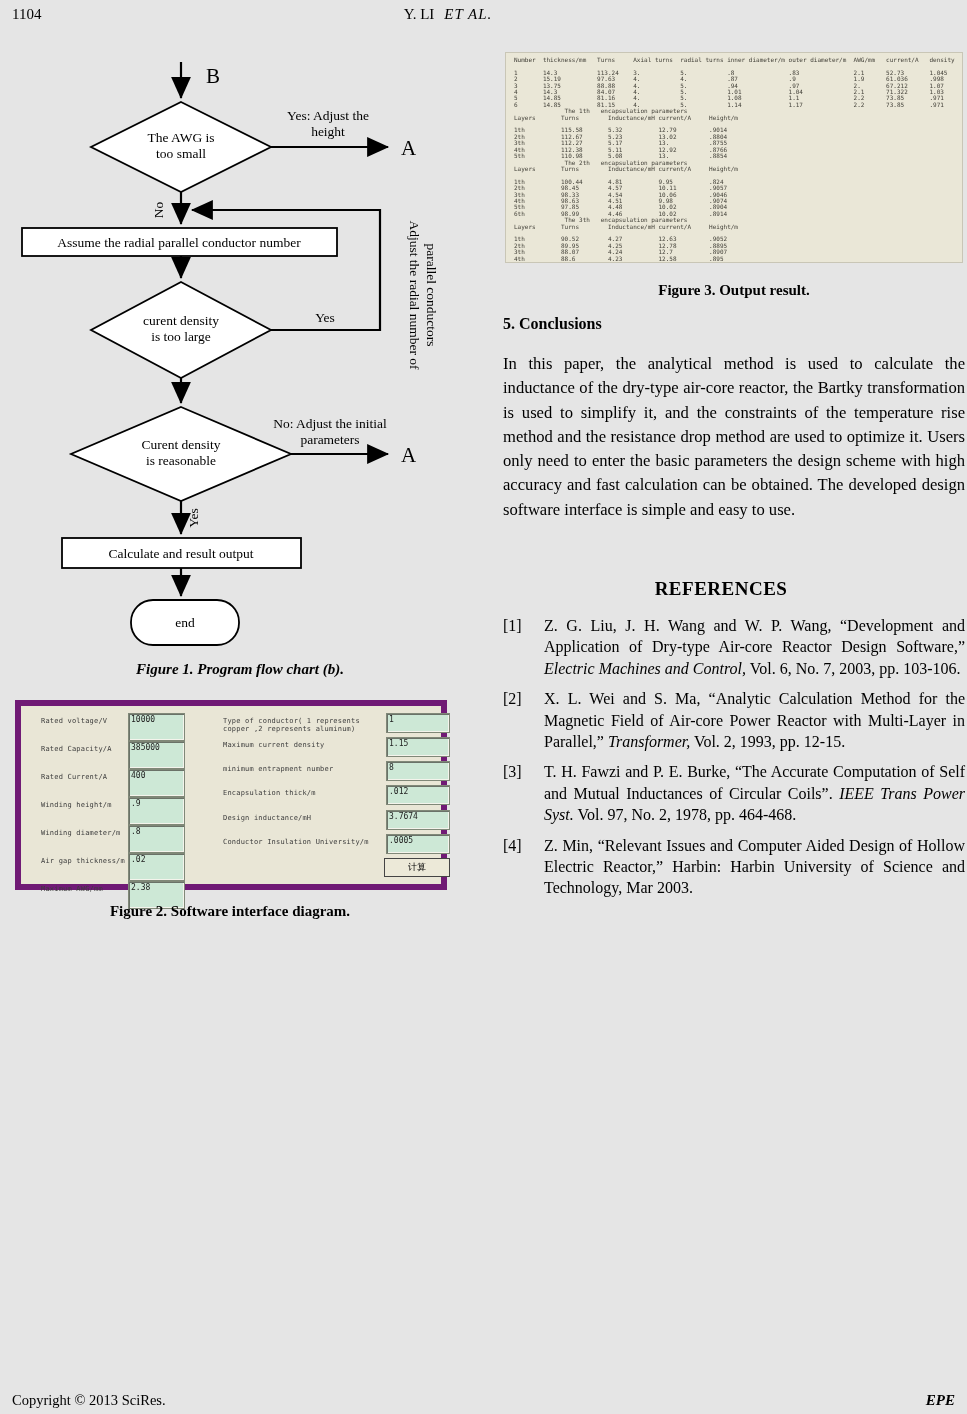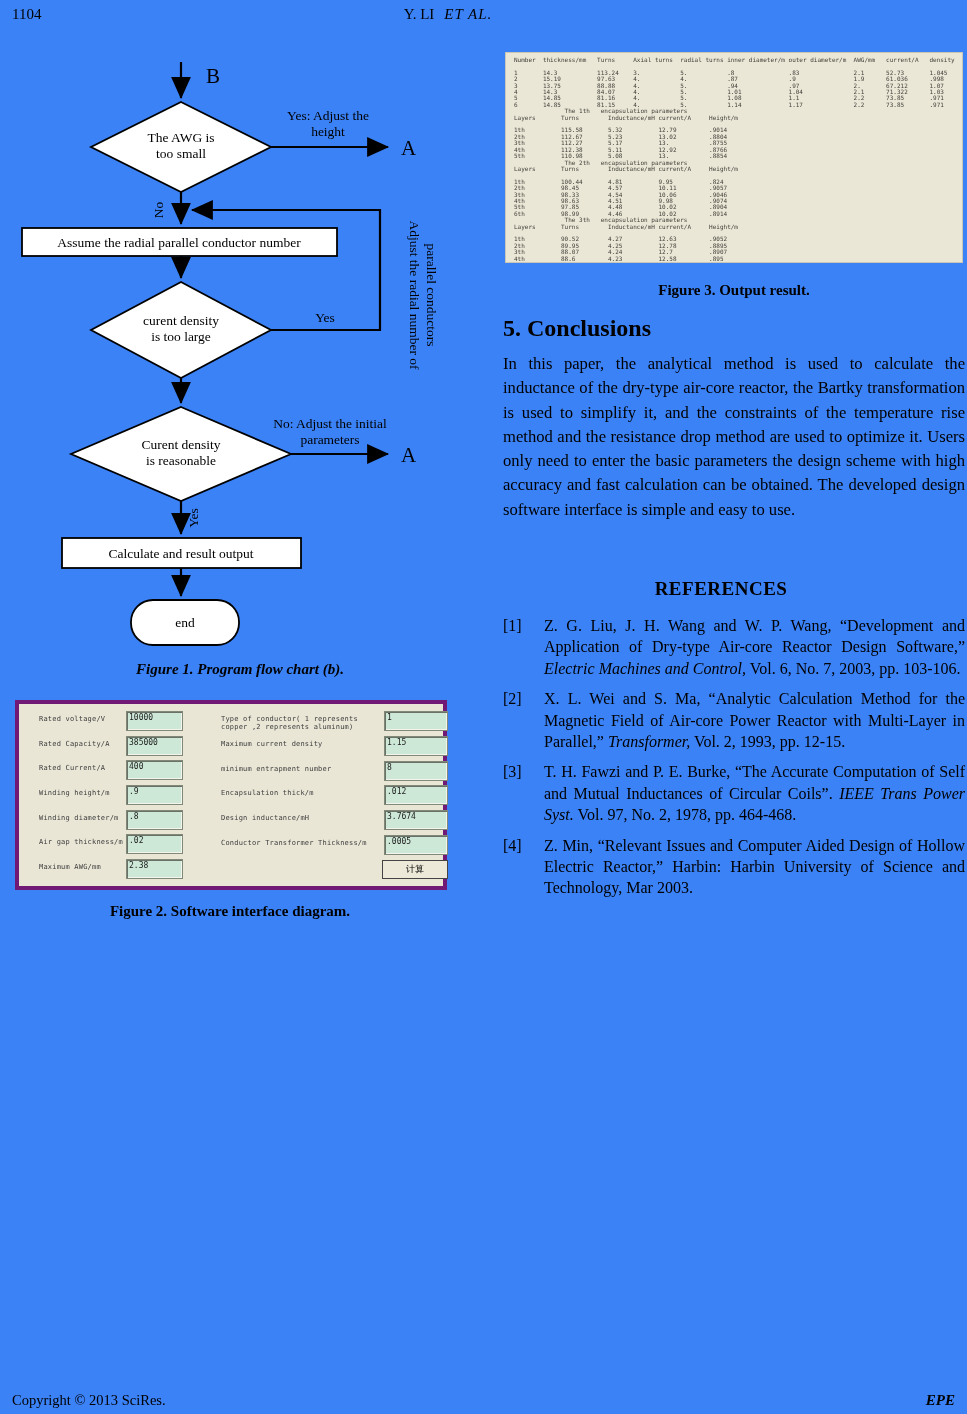--- a/index.html
+++ b/index.html
@@ -1,16 +1,16 @@
 <!DOCTYPE html>
 <html><head>
 <meta charset="utf-8">
 <style>
   html,body{margin:0;padding:0;background:#ffffff;}
-  .page{position:relative;width:967px;height:1414px;background:#3b82f6;
+  .page{position:relative;width:967px;height:1414px;background:#e5e5e5;
         font-family:"Liberation Serif", serif;color:#000;overflow:hidden;}
 
   
   .pgnum{position:absolute;left:12px;top:6px;font-size:15px;}
   .runtitle{position:absolute;left:0;top:6px;width:896px;text-align:center;font-size:15px;}
   .runtitle .etal{font-style:italic;margin-left:10px;letter-spacing:1px;}
 
   
   .fig1{position:absolute;left:20px;top:58px;width:440px;height:600px;}
   .fig1 svg{width:440px;height:600px;}
@@ -19,45 +19,45 @@
   .fc-text{font-family:"Liberation Serif", serif;font-size:13.5px;fill:#000;}
   .fc-big{font-family:"Liberation Serif", serif;font-size:21px;fill:#000;}
 
   .caption{position:absolute;text-align:center;font-weight:bold;font-size:15px;}
   .cap1{left:20px;top:661px;width:440px;font-style:italic;}
   .cap2{left:10px;top:903px;width:440px;}
   .cap3{left:505px;top:274px;width:458px;margin-top:8px;}
 
   
   .fig2{position:absolute;left:15px;top:700px;width:432px;height:190px;
-        background:#e9e6d6;border:4px solid #701a75;box-sizing:border-box;}
+        background:#e9e6d6;border:6px solid #701a75;box-sizing:border-box;}
   .f2col{position:absolute;top:7px;bottom:7px;display:flex;flex-direction:column;justify-content:space-between;}
   .f2col.left{left:20px;width:144px;}
   .f2col.right{left:202px;width:227px;}
   .f2row{display:flex;align-items:flex-start;}
   .f2label{font-family:"DejaVu Sans Mono", monospace;font-size:7px;color:#3c3c3c;
            letter-spacing:.2px;line-height:8px;padding-top:4px;white-space:normal;flex:1;}
   .f2box{background:#cde8d6;border:1px solid #808878;
          box-shadow:inset 1px 1px 0 #6a7268, inset -1px -1px 0 #f4f4ec;
          font-family:"DejaVu Sans Mono", monospace;font-size:8px;color:#222;
          padding:1px 2px 0 2px;box-sizing:border-box;flex:none;}
-  .f2col.left .f2box{width:57px;height:20px;}
+  .f2col.left .f2box{width:57px;height:28px;}
   .f2col.right .f2box{width:64px;height:20px;}
   .f2btnrow{display:flex;justify-content:flex-end;}
   .f2btn{width:64px;height:17px;background:#ece9d8;border:1px solid #444;
          font-size:9px;text-align:center;line-height:16px;font-family:Liberation Sans, sans-serif;}
 
   
   .fig3{position:absolute;left:505px;top:52px;width:458px;height:211px;
         background:#eae7d7;border:1px solid #c9c6b6;box-sizing:border-box;overflow:hidden;}
   .fig3 pre{margin:0;padding:4px 0 0 8px;font-family:"DejaVu Sans Mono", monospace;
             font-size:6px;line-height:6.4px;color:#44423a;}
 
   
-  .concl-h{position:absolute;left:503px;top:315px;width:462px;font-size:24px;font-weight:bold;}
+  .concl-h{position:absolute;left:503px;top:315px;width:462px;font-size:16px;font-weight:bold;}
   .concl-p{position:absolute;left:503px;top:352px;width:462px;font-size:16.6px;
            line-height:24.3px;text-align:justify;}
   .refs-h{position:absolute;left:490px;top:578px;width:462px;text-align:center;
           font-size:19px;font-weight:bold;letter-spacing:.5px;}
   .refs{position:absolute;left:503px;top:615px;width:462px;}
   .ref{display:flex;margin-bottom:9px;font-size:16px;line-height:21.4px;}
   .refnum{flex:none;width:41px;}
   .reftext{flex:1;text-align:justify;}
   .reftext i{font-style:italic;}
 
@@ -182,21 +182,21 @@
         </div>
         <div class="f2row">
           <span class="f2label">Encapsulation thick/m</span>
           <span class="f2box">.012</span>
         </div>
         <div class="f2row">
           <span class="f2label">Design inductance/mH</span>
           <span class="f2box">3.7674</span>
         </div>
         <div class="f2row">
-          <span class="f2label">Conductor Transformer Thickness/m</span>
+          <span class="f2label">Conductor Insulation University/m</span>
           <span class="f2box">.0005</span>
         </div>
         <div class="f2btnrow">
           <div class="f2btn">计算</div>
         </div>
       </div>
   </div>
   <div class="caption cap2">Figure 2. Software interface diagram.</div>
 
   <div class="fig3">

